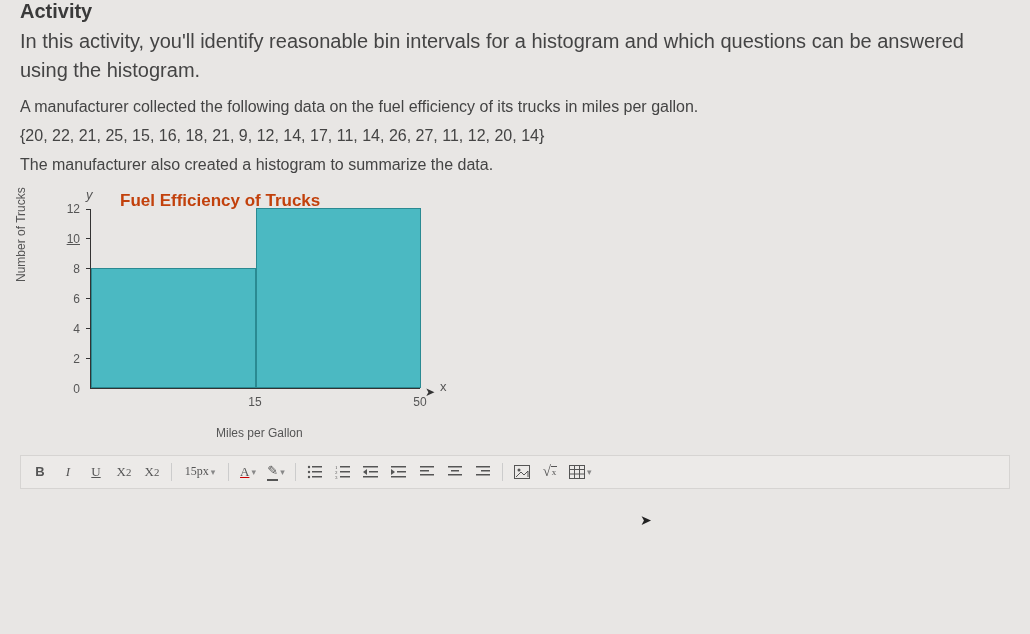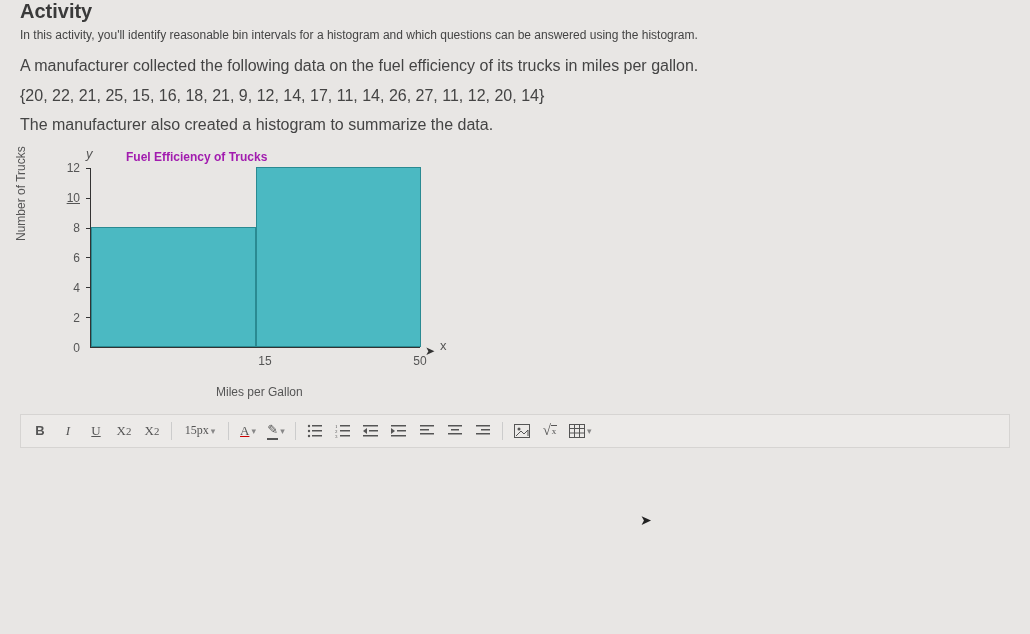--- a/index.html
+++ b/index.html
@@ -12,21 +12,21 @@
       padding: 0 20px 10px 20px;
       overflow: hidden;
     }
     .heading {
       font-weight: bold;
       font-size: 20px;
       color: #3a3a3a;
       margin-bottom: 4px;
     }
     .intro {
-      font-size: 12px;
+      font-size: 20px;
       line-height: 1.45;
       margin-bottom: 10px;
       color: #444;
     }
     .para {
       font-size: 16px;
       line-height: 1.45;
       margin-bottom: 6px;
       color: #444;
     }
@@ -41,25 +41,25 @@
       position: absolute;
       left: -6px;
       top: 95px;
       transform: rotate(-90deg);
       transform-origin: left top;
       font-size: 12px;
       color: #555;
     }
     .chart-title {
       position: absolute;
-      left: 106px;
+      left: 100px;
       top: 4px;
       font-weight: bold;
-      font-size: 12px;
-      color: #a21caf;
+      font-size: 17px;
+      color: #c2410c;
     }
     .y-label-col {
       position: absolute;
       left: 38px;
       top: 22px;
       height: 180px;
       width: 26px;
     }
     .y-tick {
       position: absolute;
@@ -217,21 +217,21 @@
     <span class="tick-mark" style="top:16.67%;"></span>
     <span class="tick-mark" style="top:33.33%;"></span>
     <span class="tick-mark" style="top:50%;"></span>
     <span class="tick-mark" style="top:66.67%;"></span>
     <span class="tick-mark" style="top:83.33%;"></span>
 
     <div class="bar" style="left:0px; width:165px; height:120px;"></div>
     <div class="bar" style="left:165px; width:165px; height:180px;"></div>
   </div>
 
-  <span class="x-tick-label" style="left:245px;">15</span>
+  <span class="x-tick-label" style="left:235px;">15</span>
   <span class="x-tick-label" style="left:400px;">50</span>
 
   <span class="x-arrow" style="left:405px;">➤</span>
   <span class="x-letter" style="left:420px;">x</span>
 
   <div class="x-axis-title" style="left:196px;">Miles per Gallon</div>
 </div>
 
 <div class="part-section">
   <span class="cursor-icon" style="left:640px; top:512px;">➤</span>

